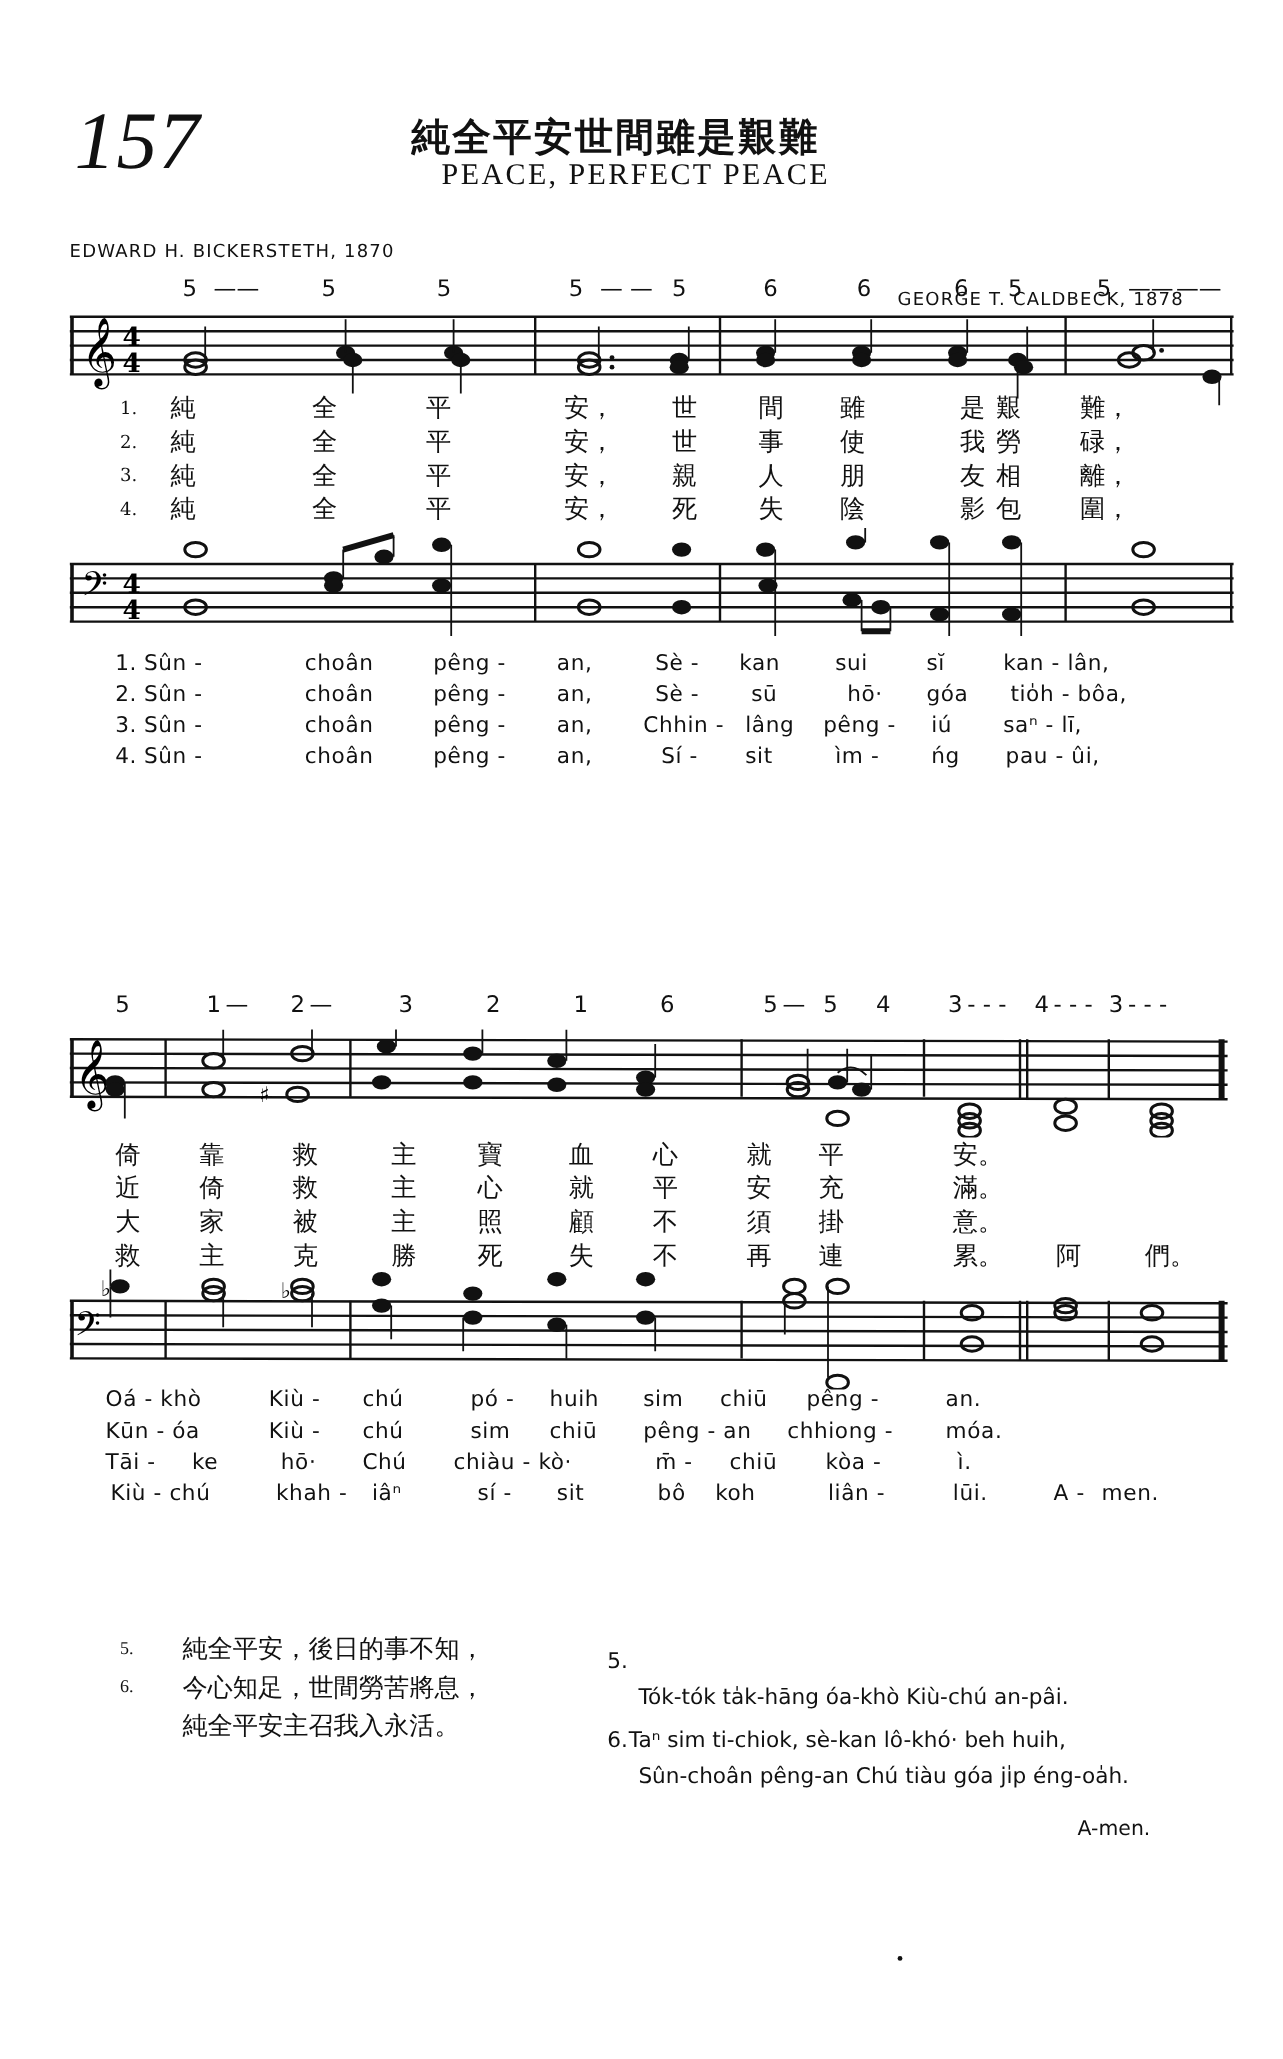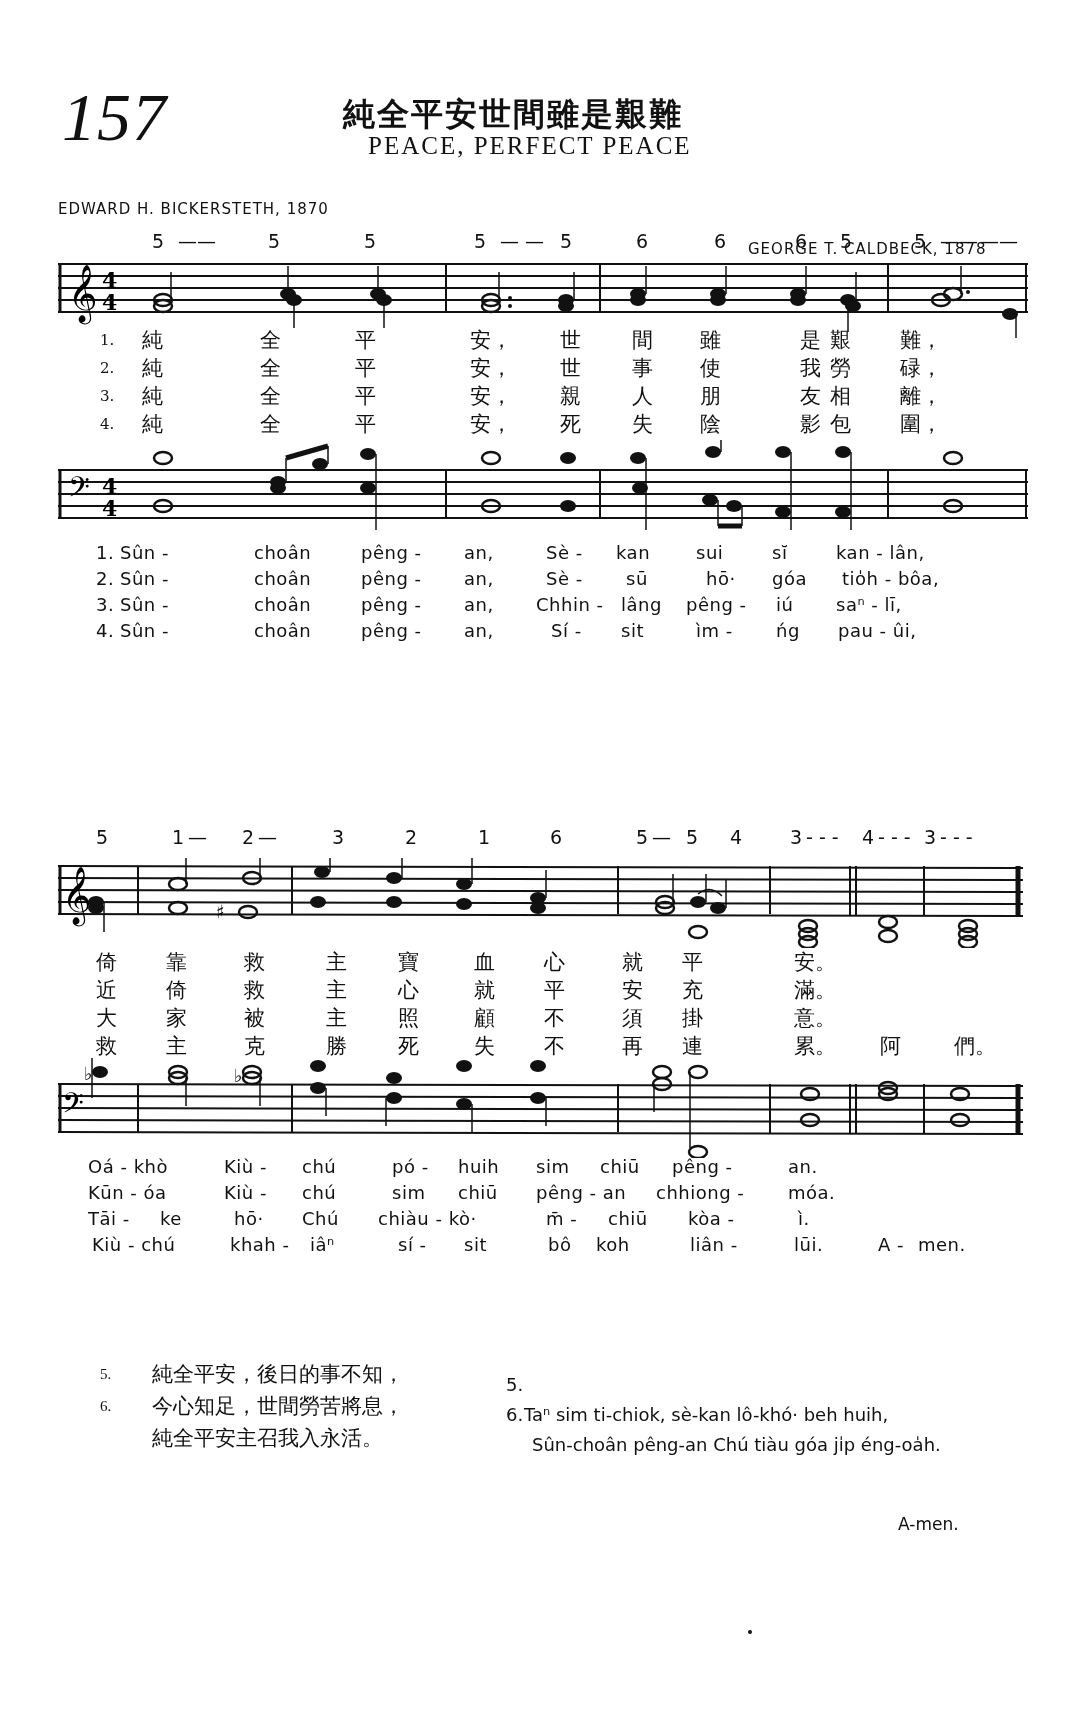--- a/index.html
+++ b/index.html
@@ -546,20 +546,23 @@
   </div>
   <div style="position:relative; height:32px;">
     <span style="position:absolute; left:52px;">純全平安主召我入永活。</span>
   </div>
 </div>
 
 <div class="abs verse-ro" style="left:506px; top:1370px; width:540px;">
   <div style="position:relative; height:30px;">
     <span style="position:absolute; left:0;">5.</span>
   </div>
+  <div style="position:relative; height:36px;">
+    <span style="position:absolute; left:26px; white-space:nowrap;">Tók-tók ta̍k-hāng óa-khò Kiù-chú an-pâi.</span>
+  </div>
   <div style="position:relative; height:30px;">
     <span style="position:absolute; left:0;">6.</span>
     <span style="position:absolute; left:18px; white-space:nowrap;">Taⁿ sim ti-chiok, sè-kan lô-khó· beh huih,</span>
   </div>
   <div style="position:relative; height:30px;">
     <span style="position:absolute; left:26px; white-space:nowrap;">Sûn-choân pêng-an Chú tiàu góa ji̍p éng-oa̍h.</span>
   </div>
 </div>
 <div class="abs" style="left:898px; top:1514px; font-size:17px;">A-men.</div>
 <div class="abs" style="left:748px; top:1630px; width:4px; height:4px; background:#111; border-radius:50%;"></div>

